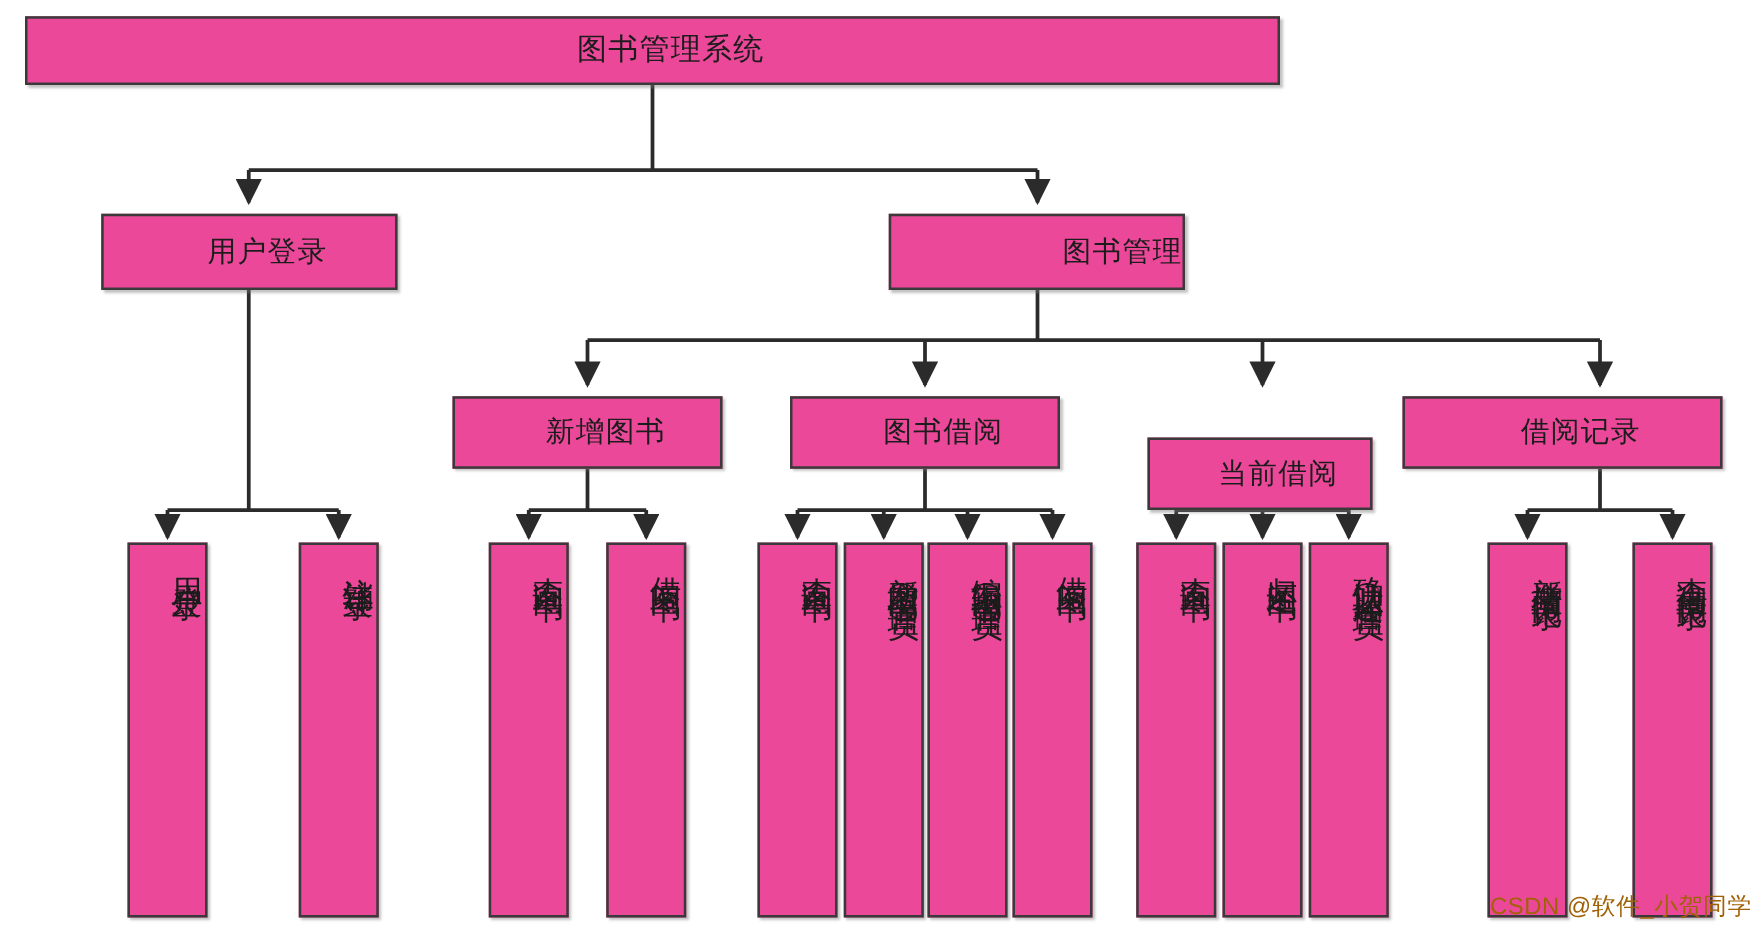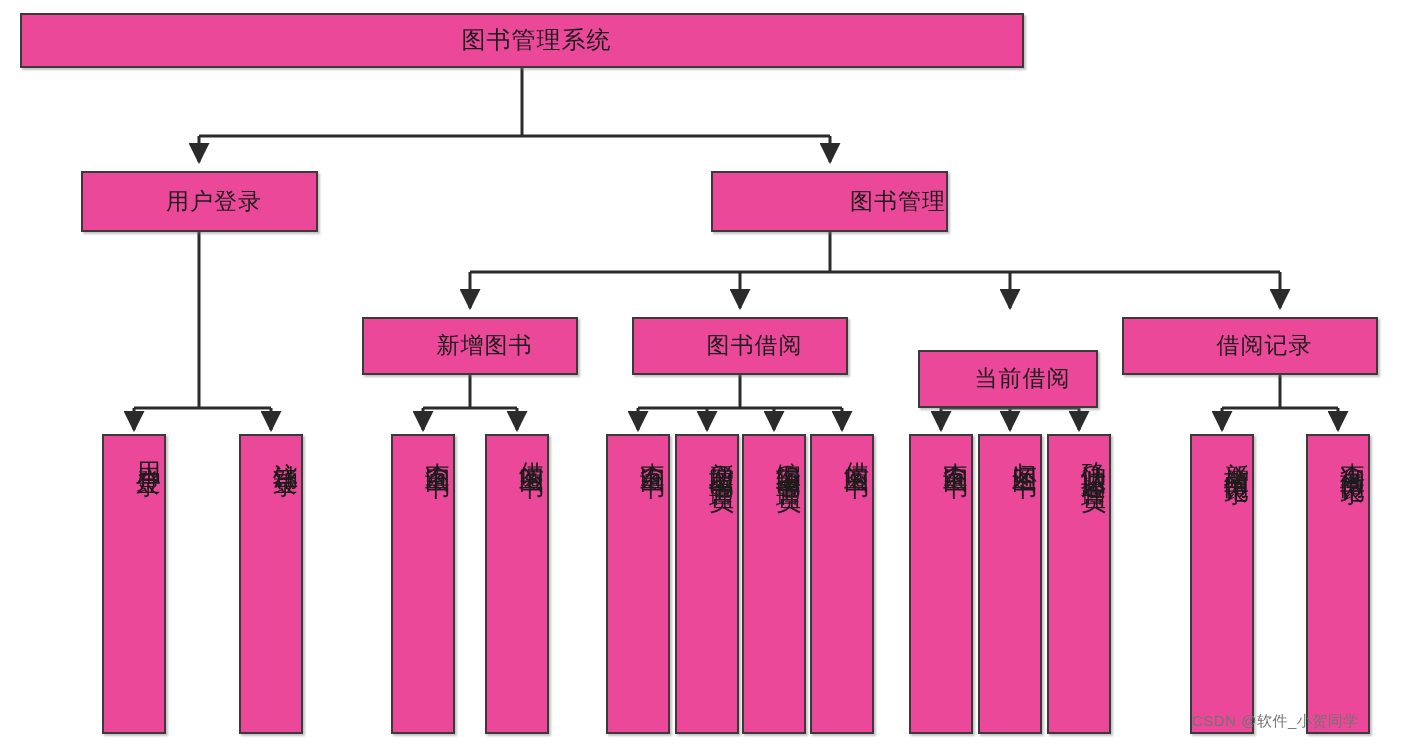--- a/index.html
+++ b/index.html
@@ -59,22 +59,22 @@
     left: 0;
     top: 0;
     width: 1405px;
     height: 747px;
     pointer-events: none;
   }
   .watermark {
     position: absolute;
     left: 1192px;
     top: 712px;
-    font-size: 15px;
-    color: #737373;
+    font-size: 19px;
+    color: #a16207;
     white-space: nowrap;
     letter-spacing: 0.5px;
   }
 </style>
 </head>
 <body>
 
 <div id="diagram-root">
 
   <svg class="connectors" viewBox="0 0 1405 747" xmlns="http://www.w3.org/2000/svg">

